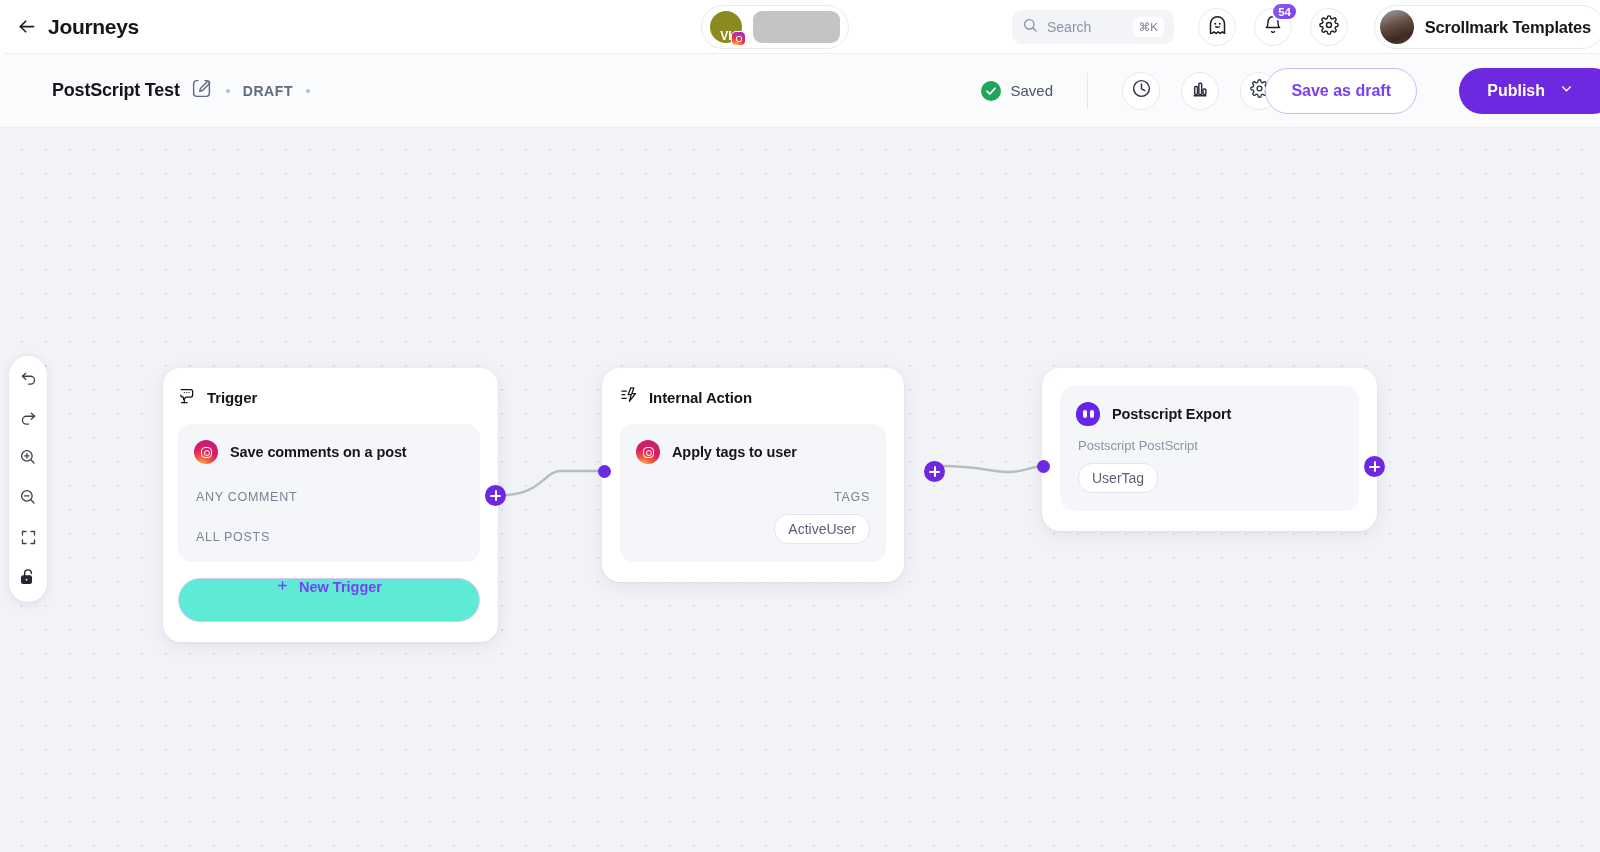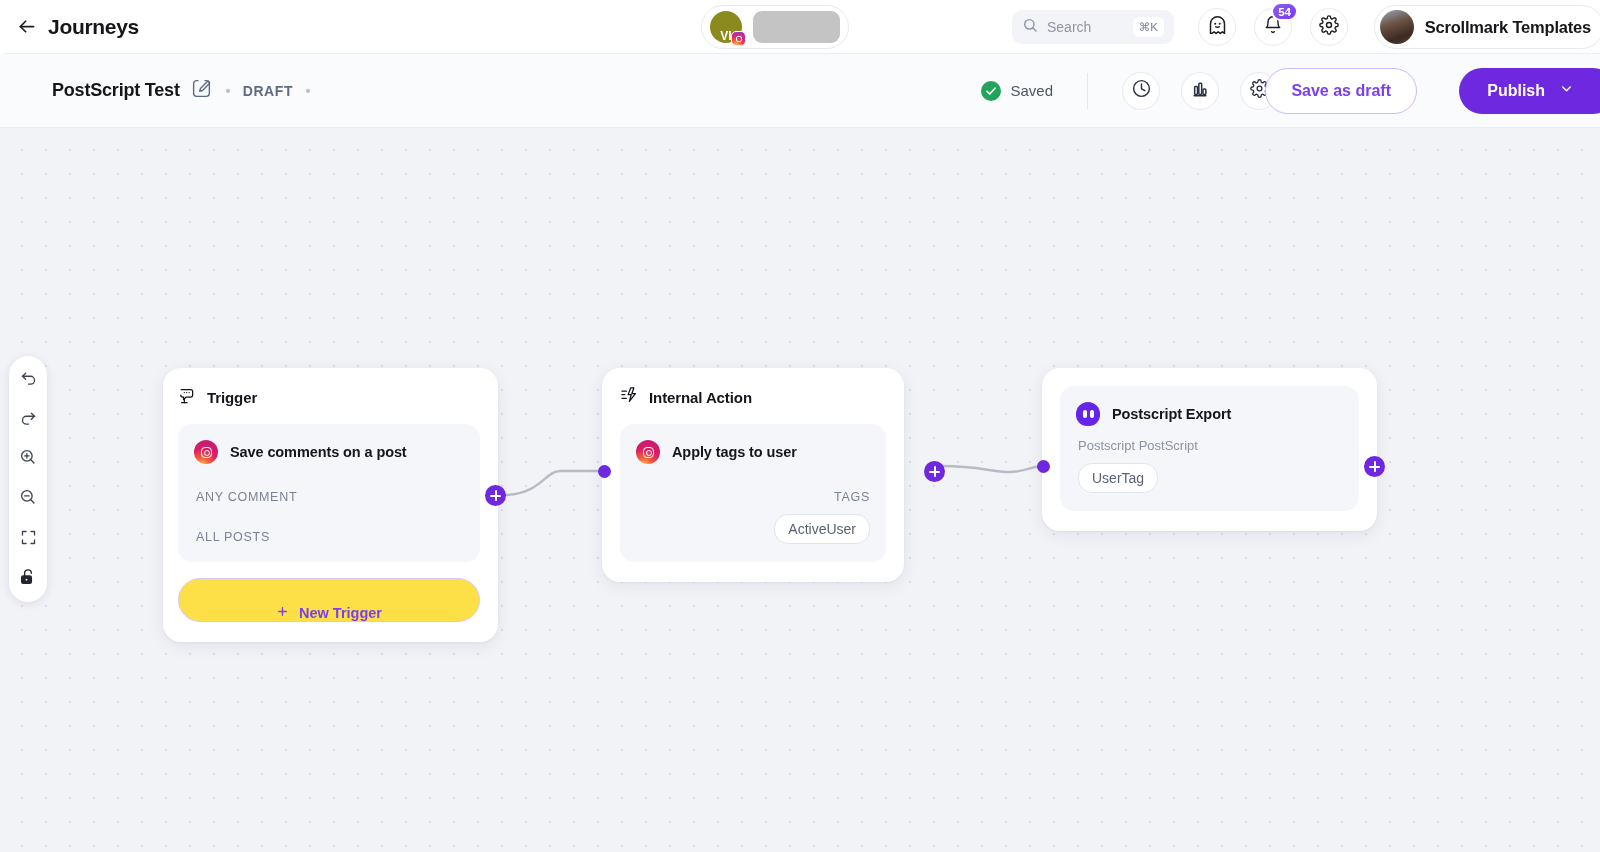--- a/index.html
+++ b/index.html
@@ -209,23 +209,23 @@
   .inner-title { font-size: 14.5px; font-weight: 700; color: #15161b; letter-spacing: -0.1px; }
   .meta-line { font-size: 12.5px; color: #7b8393; letter-spacing: 0.7px; margin-top: 26px; margin-left: 2px; }
   .meta-sub { font-size: 13px; color: #8b93a4; margin-top: 12px; margin-left: 2px; }
   .chip {
     display: inline-block; margin-top: 10px; margin-left: 2px;
     padding: 6px 13px; border: 1px solid #e2e5ec; border-radius: 14px;
     background: #fff; font-size: 14px; color: #596274;
   }
   .new-trigger-btn {
     margin-top: 16px; height: 44px; width: 100%;
-    border: 1.5px solid #d9c9fb; border-radius: 22px; background: #fde047;
+    border: 1.5px solid #d9c9fb; border-radius: 22px; background: #5eead4;
     color: #7b3ff2; font-size: 14.5px; font-weight: 600; cursor: pointer;
-    display: flex; align-items: flex-end; justify-content: center; gap: 10px;
+    display: flex; align-items: flex-start; justify-content: center; gap: 10px;
   }
 
   
   .conn-svg { position: absolute; left: 0; top: 0; width: 1600px; height: 724px; pointer-events: none; }
   .dot-handle {
     position: absolute; width: 13px; height: 13px; border-radius: 50%;
     background: #6d28e0; z-index: 12;
   }
   .plus-handle {
     position: absolute; width: 21px; height: 21px; border-radius: 50%;

